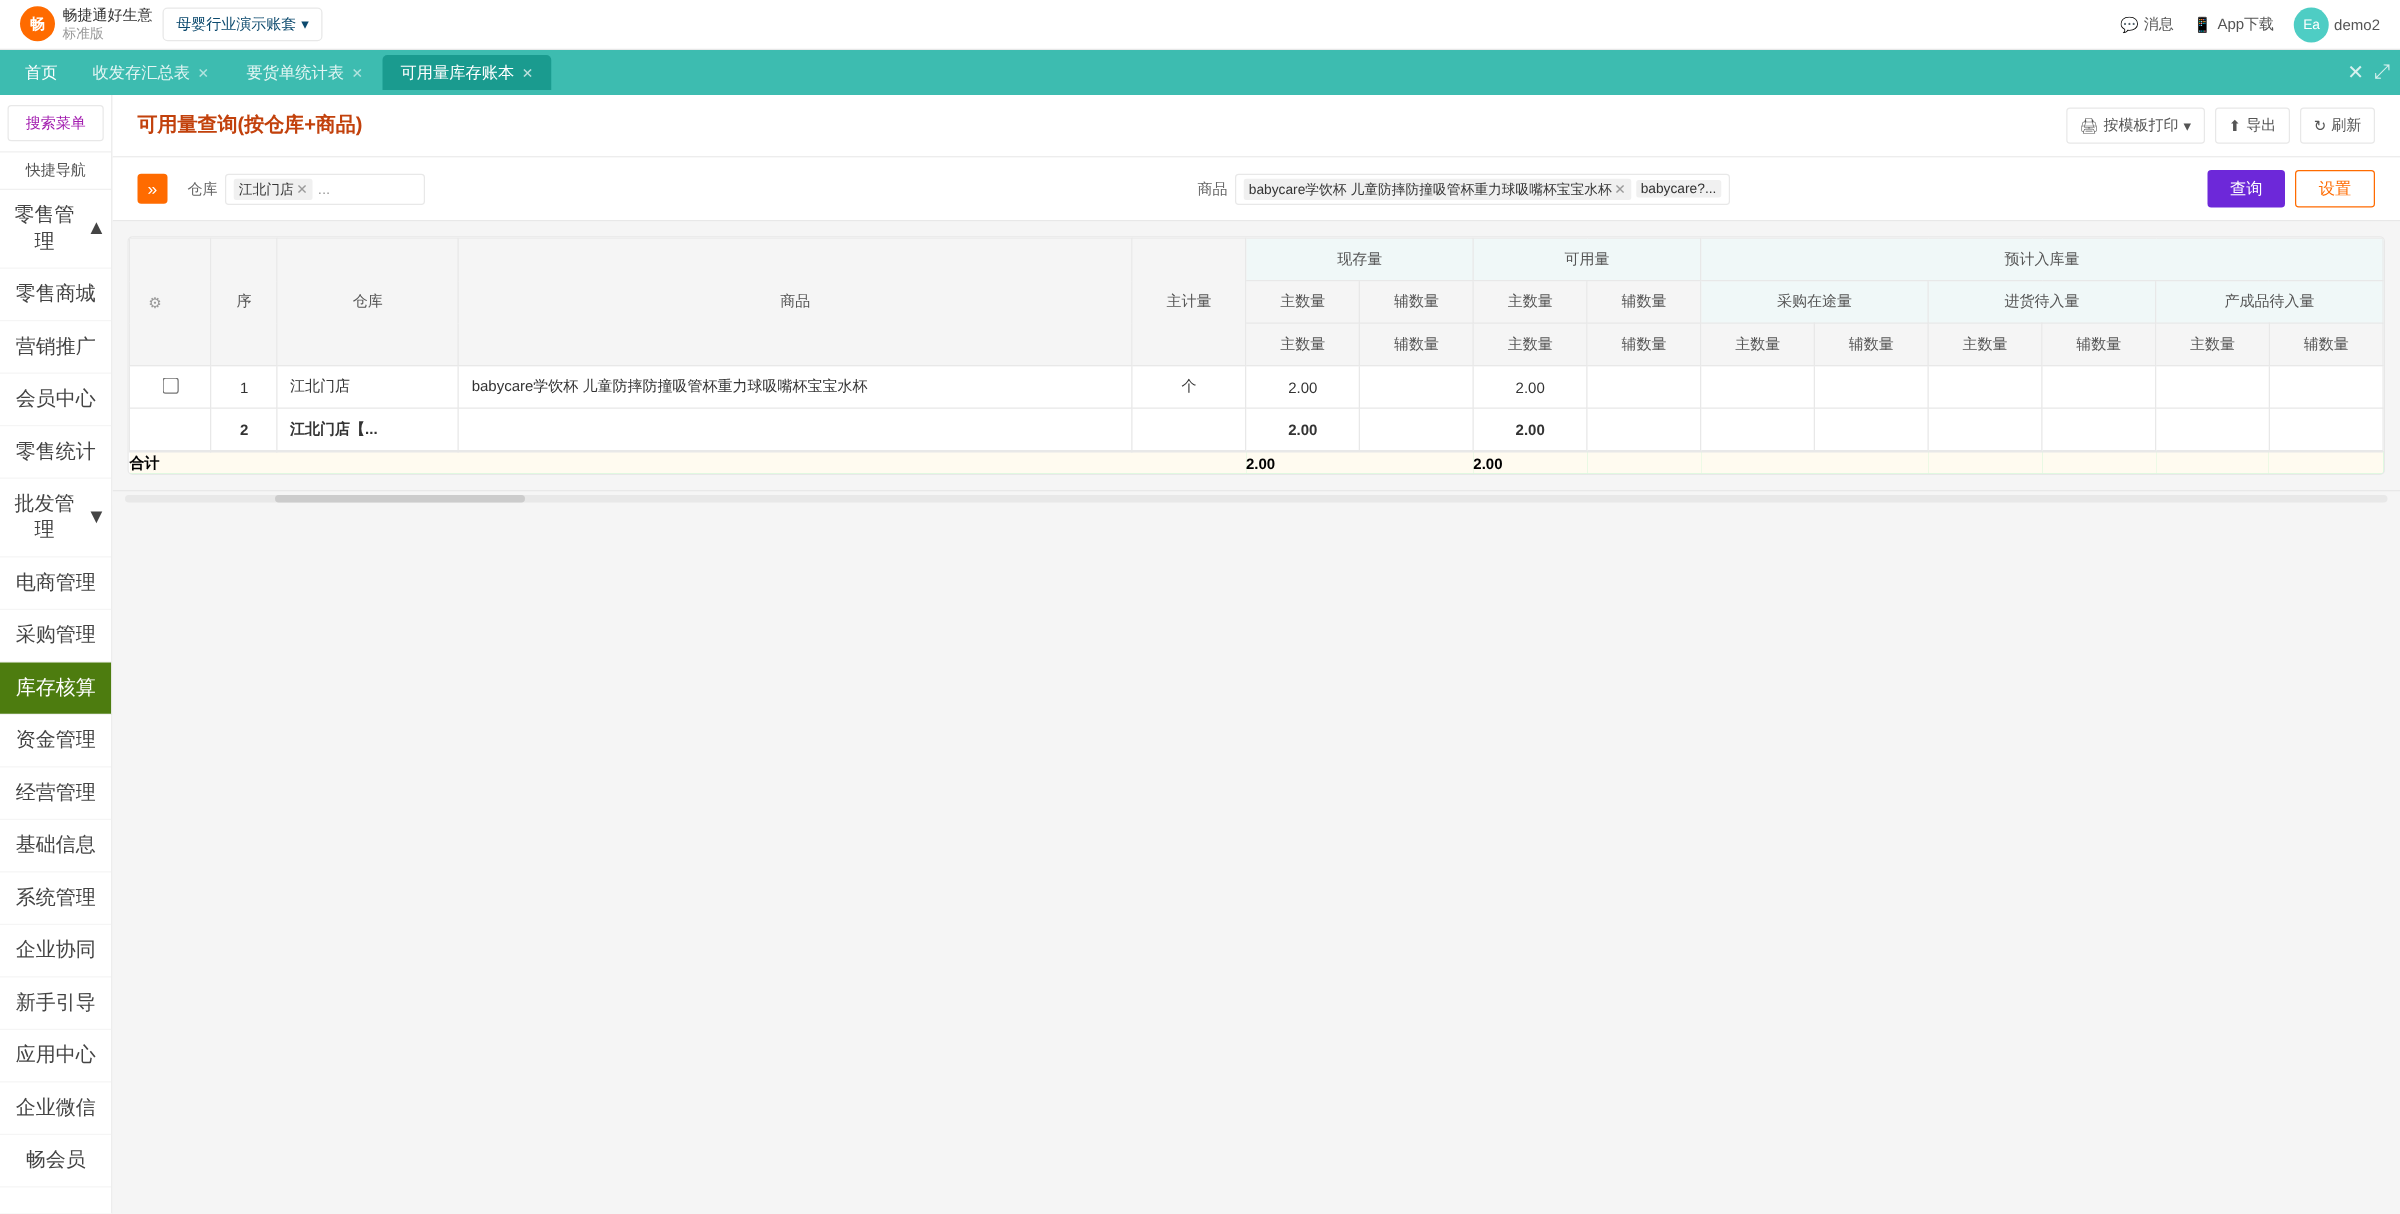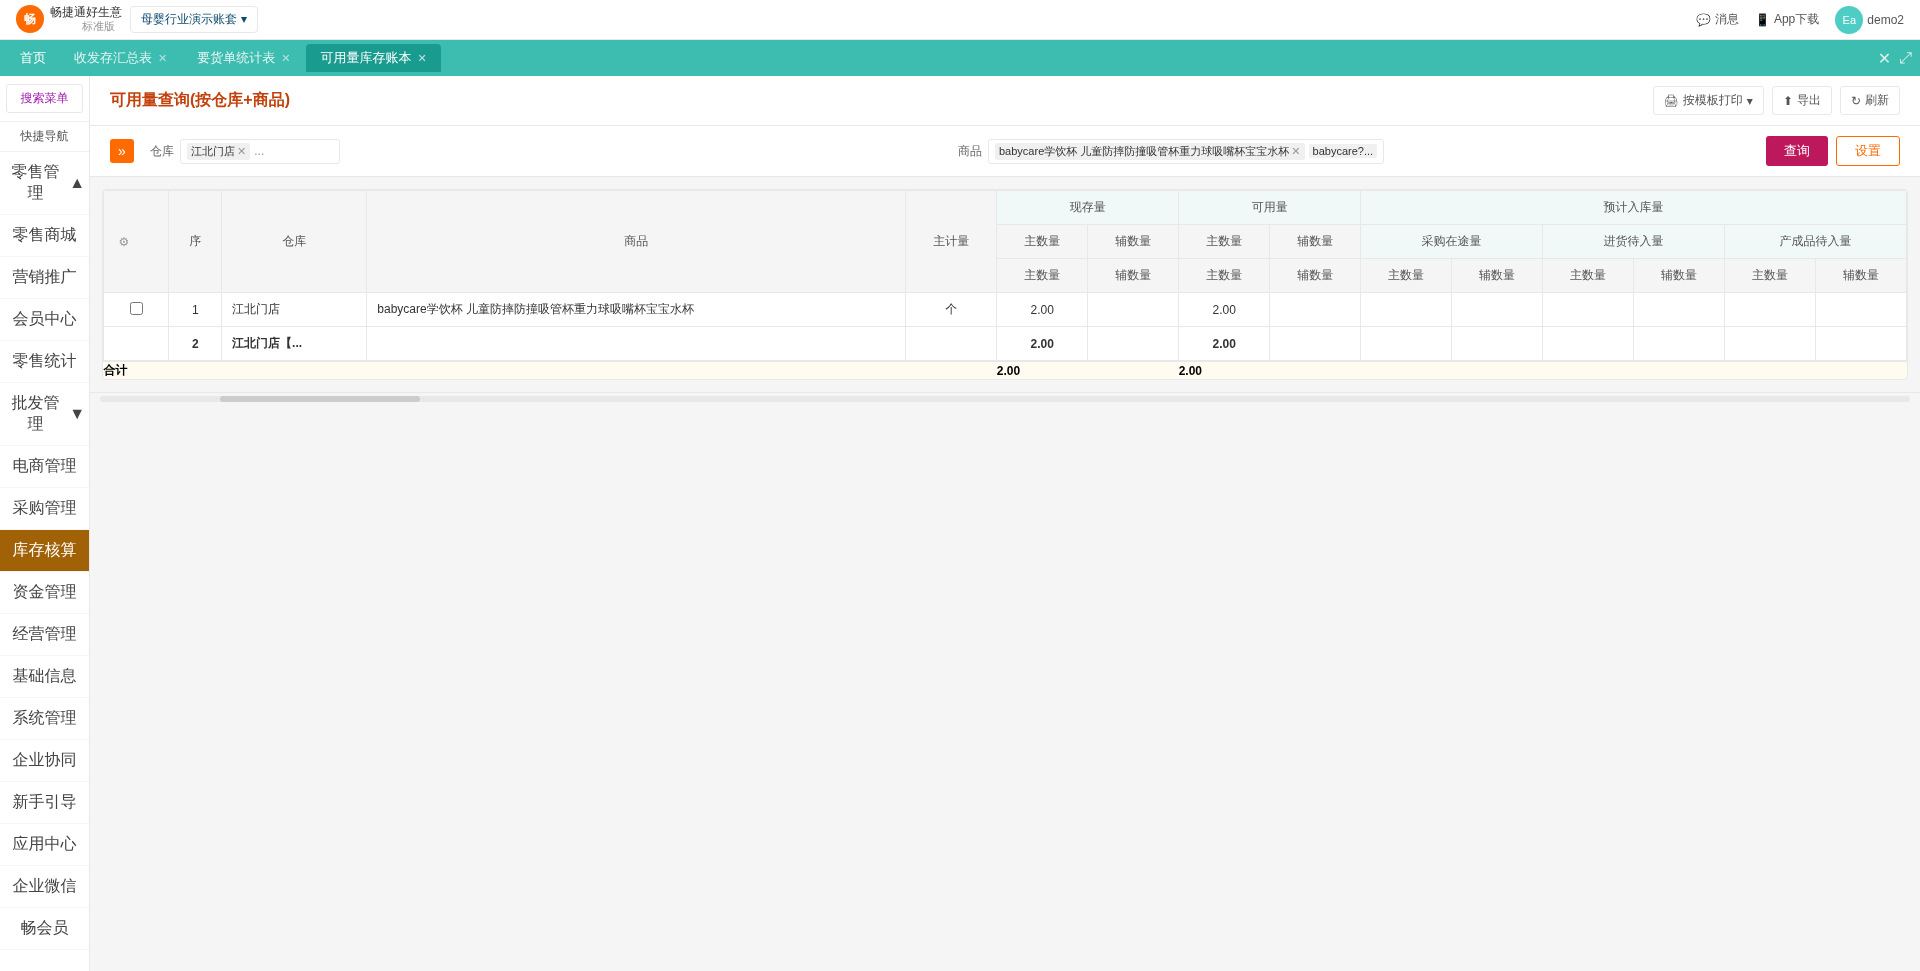--- a/index.html
+++ b/index.html
@@ -13,21 +13,21 @@
       align-items: center;
       justify-content: space-between;
       padding: 0 16px;
       border-bottom: 1px solid #e8e8e8;
       flex-shrink: 0;
     }
     .top-bar-left { display: flex; align-items: center; gap: 8px; }
     .logo-area { display: flex; align-items: center; gap: 6px; }
     .logo-icon { width: 28px; height: 28px; background: #ff6b00; border-radius: 50%; display: flex; align-items: center; justify-content: center; color: white; font-size: 12px; font-weight: bold; }
     .logo-text { font-size: 12px; color: #333; line-height: 1.2; }
-    .logo-sub { font-size: 11px; color: #999; margin-left: 32px; }
+    .logo-sub { font-size: 11px; color: #999; }
     .company-selector {
       display: flex; align-items: center; gap: 4px;
       border: 1px solid #e8e8e8; border-radius: 4px;
       padding: 4px 10px; font-size: 12px; color: #0c4a6e; cursor: pointer; background: #fff;
     }
     .top-bar-right { display: flex; align-items: center; gap: 16px; }
     .top-bar-action { display: flex; align-items: center; gap: 4px; font-size: 12px; color: #555; cursor: pointer; }
     .avatar { width: 28px; height: 28px; border-radius: 50%; background: #4ecdc4; display: flex; align-items: center; justify-content: center; color: white; font-size: 11px; }
 
     
@@ -79,21 +79,21 @@
       padding: 6px 0;
       text-align: center; font-size: 12px; color: #555;
       border-bottom: 1px solid #f0f0f0; cursor: pointer;
     }
     .sidebar-item {
       padding: 10px 4px;
       text-align: center; font-size: 16px; color: #444;
       border-bottom: 1px solid #f5f5f5; cursor: pointer;
       display: flex; flex-direction: column; align-items: center; gap: 2px;
     }
-    .sidebar-item.active { background: #a16207; color: #fff; text-align: center; }
+    .sidebar-item.active { background: #4d7c0f; color: #fff; text-align: center; }
     .sidebar-item.has-arrow { display: flex; flex-direction: row; justify-content: center; align-items: center; gap: 2px; }
 
     
     .content-area { flex: 1; overflow: auto; background: #f5f5f5; padding: 0; }
 
     
     .page-header {
       background: #fff;
       padding: 10px 20px;
       border-bottom: 1px solid #e8e8e8;
@@ -129,21 +129,21 @@
     }
     .filter-tag {
       background: #f0f0f0; border-radius: 2px; padding: 1px 4px;
       font-size: 11px; color: #333; display: flex; align-items: center; gap: 2px;
     }
     .filter-tag-close { color: #999; cursor: pointer; font-size: 11px; }
     .filter-more { color: #999; font-size: 12px; cursor: pointer; }
     .filter-right { margin-left: auto; display: flex; gap: 8px; }
     .query-btn {
       padding: 5px 18px;
-      background: #be185d; color: #fff; border: none; border-radius: 3px;
+      background: #6d28d9; color: #fff; border: none; border-radius: 3px;
       font-size: 13px; cursor: pointer;
     }
     .settings-btn {
       padding: 5px 18px;
       background: #fff; color: #ff6b00; border: 1px solid #ff6b00; border-radius: 3px;
       font-size: 13px; cursor: pointer;
     }
 
     
     .table-container {

